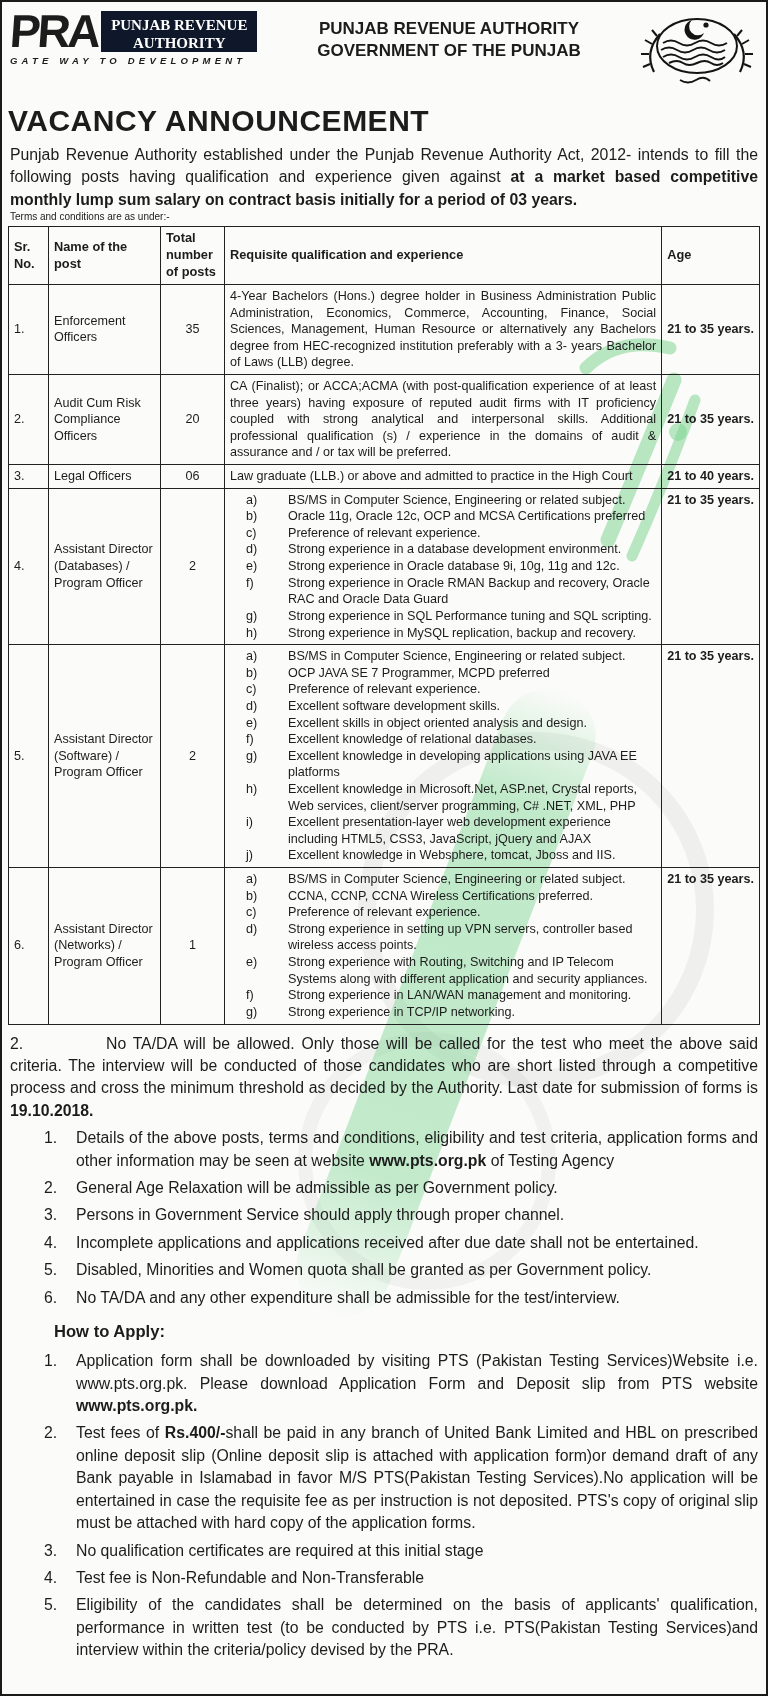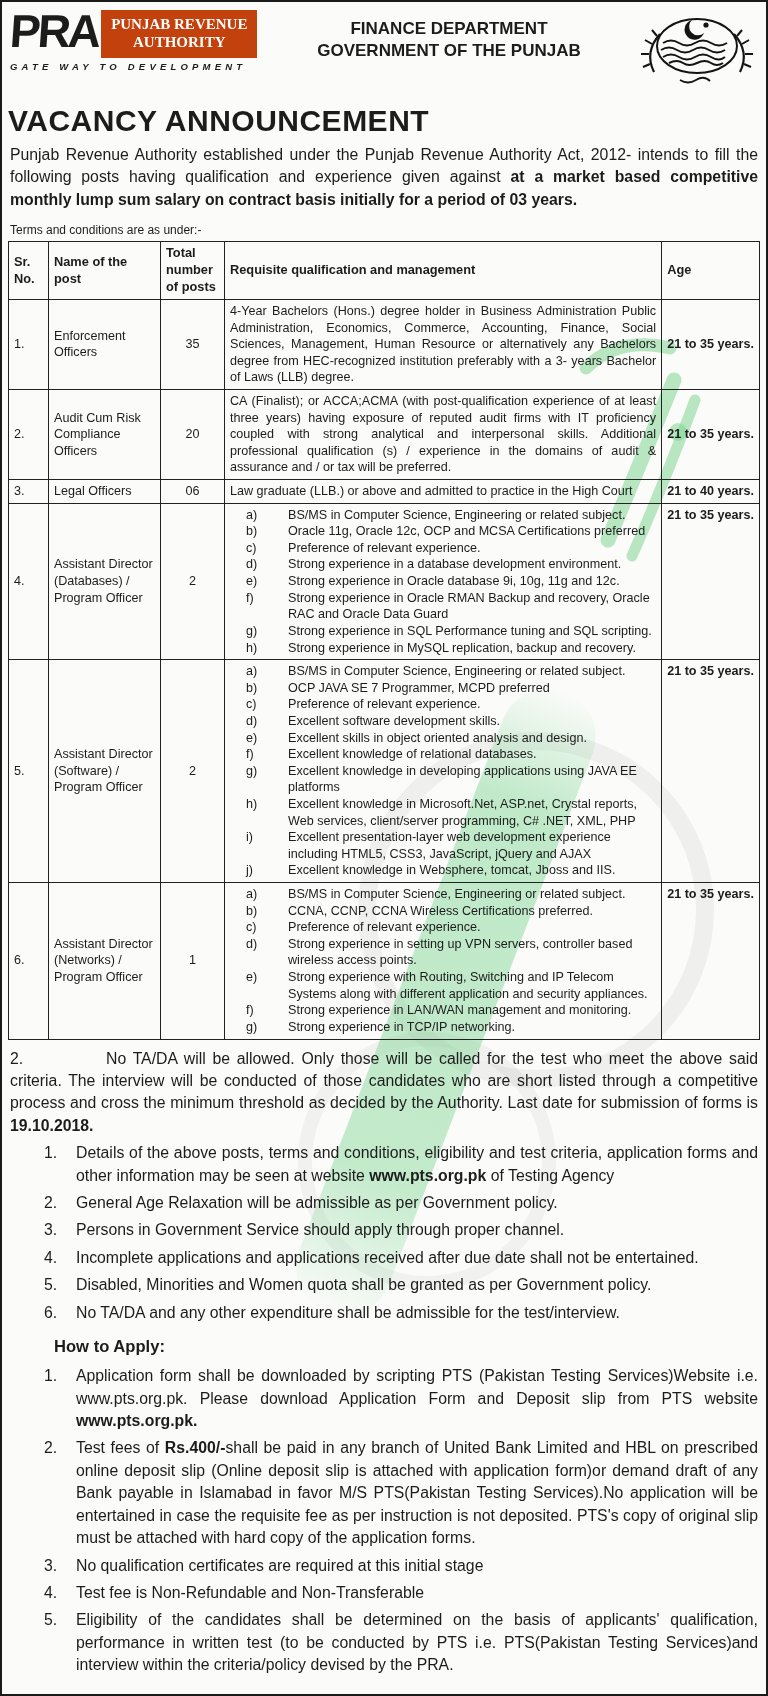--- a/index.html
+++ b/index.html
@@ -18,30 +18,30 @@
             border:18px solid rgba(30,30,30,.055);}
   .wm-ring2{position:absolute;left:296px;top:1030px;width:230px;height:230px;border-radius:50%;
             border:14px solid rgba(30,30,30,.045);}
   .wm-swoosh{position:absolute;left:572px;top:332px;}
 
   
   .hdr{display:flex;align-items:flex-start;justify-content:space-between;padding:2px 2px 0;}
   .logo{width:252px;}
   .logo-top{display:flex;align-items:stretch;}
   .pra{font-size:46px;font-weight:bold;line-height:.92;letter-spacing:-3px;transform:skewX(-4deg);}
-  .logo-box{background:#c2410c;color:#fff;font-family:"Liberation Serif",serif;font-weight:bold;
-            font-size:15px;line-height:1.2;padding:5px 10px 7px;text-align:center;margin-left:3px;align-self:center;}
+  .logo-box{background:#0f172a;color:#fff;font-family:"Liberation Serif",serif;font-weight:bold;
+            font-size:15px;line-height:1.2;padding:5px 10px 0;text-align:center;margin-left:3px;align-self:center;}
   .tagline{font-size:9.5px;font-weight:bold;letter-spacing:4.2px;margin-top:3px;white-space:nowrap;font-style:italic;}
   .org{text-align:center;font-weight:bold;font-size:17px;line-height:1.3;margin-top:8px;}
   .crest{width:122px;height:86px;}
 
   .title{text-align:left;font-size:30px;font-weight:bold;letter-spacing:.5px;margin:8px 0 6px;}
 
   .body-text{font-size:15.8px;line-height:1.42;text-align:justify;margin:0 2px;}
-  .terms{font-size:12px;margin:12px 2px 4px;text-align:left;}
+  .terms{font-size:10px;margin:0 2px 4px;text-align:left;}
 
   table.posts{width:100%;border-collapse:collapse;font-size:12.6px;line-height:1.32;margin-top:2px;}
   table.posts th,table.posts td{border:1.6px solid #222;padding:3px 5px;vertical-align:middle;}
   table.posts th{text-align:left;font-weight:bold;font-size:12.8px;}
   .col-sr{width:40px;} .col-post{width:112px;} .col-total{width:64px;} .col-age{width:92px;}
   td.total-cell{text-align:center;}
   td.qual-cell{text-align:justify;}
   td.age-cell{font-weight:bold;white-space:nowrap;}
   tr.vtop td.age-cell, tr.vtop td.items-cell{vertical-align:top;}
   .qitem{display:flex;}
@@ -89,21 +89,21 @@
           <div class="logo-box">
             <div>PUNJAB REVENUE</div>
             <div>AUTHORITY</div>
           </div>
         </div>
         <div class="tagline">GATE WAY TO DEVELOPMENT</div>
       </div>
 
       <div class="org">
 
-          <div class="org-line">FINANCE DEPARTMENT</div>
+      <div class="org-line">PUNJAB REVENUE AUTHORITY</div>
           <div class="org-line">GOVERNMENT OF THE PUNJAB</div>
         </div>
 
       <svg class="crest" viewBox="0 0 122 86">
         <g fill="none" stroke="#141414" stroke-width="2">
           <ellipse cx="61" cy="36" rx="40" ry="27"></ellipse>
           <path d="M27,33 q8,-5 16,0 t16,0 t16,0 t16,0"></path>
           <path d="M25,40 q8,-5 16,0 t16,0 t16,0 t16,0"></path>
           <path d="M27,47 q8,-5 16,0 t16,0 t16,0 t14,0"></path>
           <path d="M33,53 q8,-4 14,0 t14,0 t14,0 t12,0"></path>
@@ -129,21 +129,21 @@
           <col class="col-post">
           <col class="col-total">
           <col>
           <col class="col-age">
       </colgroup>
       <thead>
         <tr>
           <th>Sr. No.</th>
           <th>Name of the post</th>
           <th>Total number of posts</th>
-          <th>Requisite qualification and management</th>
+          <th>Requisite qualification and experience</th>
           <th>Age</th>
         </tr>
       </thead>
       <tbody>
         <tr>
           <td>1.</td>
           <td>Enforcement Officers</td>
           <td class="total-cell">35</td>
           <td class="qual-cell">4-Year Bachelors (Hons.) degree holder in Business Administration Public Administration, Economics, Commerce, Accounting, Finance, Social Sciences, Management, Human Resource or alternatively any Bachelors degree from HEC-recognized institution preferably with a 3- years Bachelor of Laws (LLB) degree.</td>
           <td class="age-cell">21 to 35 years.</td>
@@ -347,21 +347,21 @@
           <span class="li-num">6.</span>
           <span class="li-text"><span>No TA/DA and any other expenditure shall be admissible for the test/interview.</span></span>
         </div>
       </div>
 
     <div class="hta-heading">How to Apply:</div>
     <div class="hang-list">
 
         <div class="li">
           <span class="li-num">1.</span>
-          <span class="li-text"><span>Application form shall be downloaded by scripting PTS (Pakistan Testing Services)Website i.e. www.pts.org.pk. Please download Application Form and Deposit slip from PTS website </span><span class="b">www.pts.org.pk.</span></span>
+          <span class="li-text"><span>Application form shall be downloaded by visiting PTS (Pakistan Testing Services)Website i.e. www.pts.org.pk. Please download Application Form and Deposit slip from PTS website </span><span class="b">www.pts.org.pk.</span></span>
         </div>
 
         <div class="li">
           <span class="li-num">2.</span>
           <span class="li-text"><span>Test fees of </span><span class="b">Rs.400/-</span><span>shall be paid in any branch of United Bank Limited and HBL on prescribed online deposit slip (Online deposit slip is attached with application form)or demand draft of any Bank payable in Islamabad in favor M/S PTS(Pakistan Testing Services).No application will be entertained in case the requisite fee as per instruction is not deposited. PTS's copy of original slip must be attached with hard copy of the application forms.</span></span>
         </div>
 
         <div class="li">
           <span class="li-num">3.</span>
           <span class="li-text"><span>No qualification certificates are required at this initial stage</span></span>

